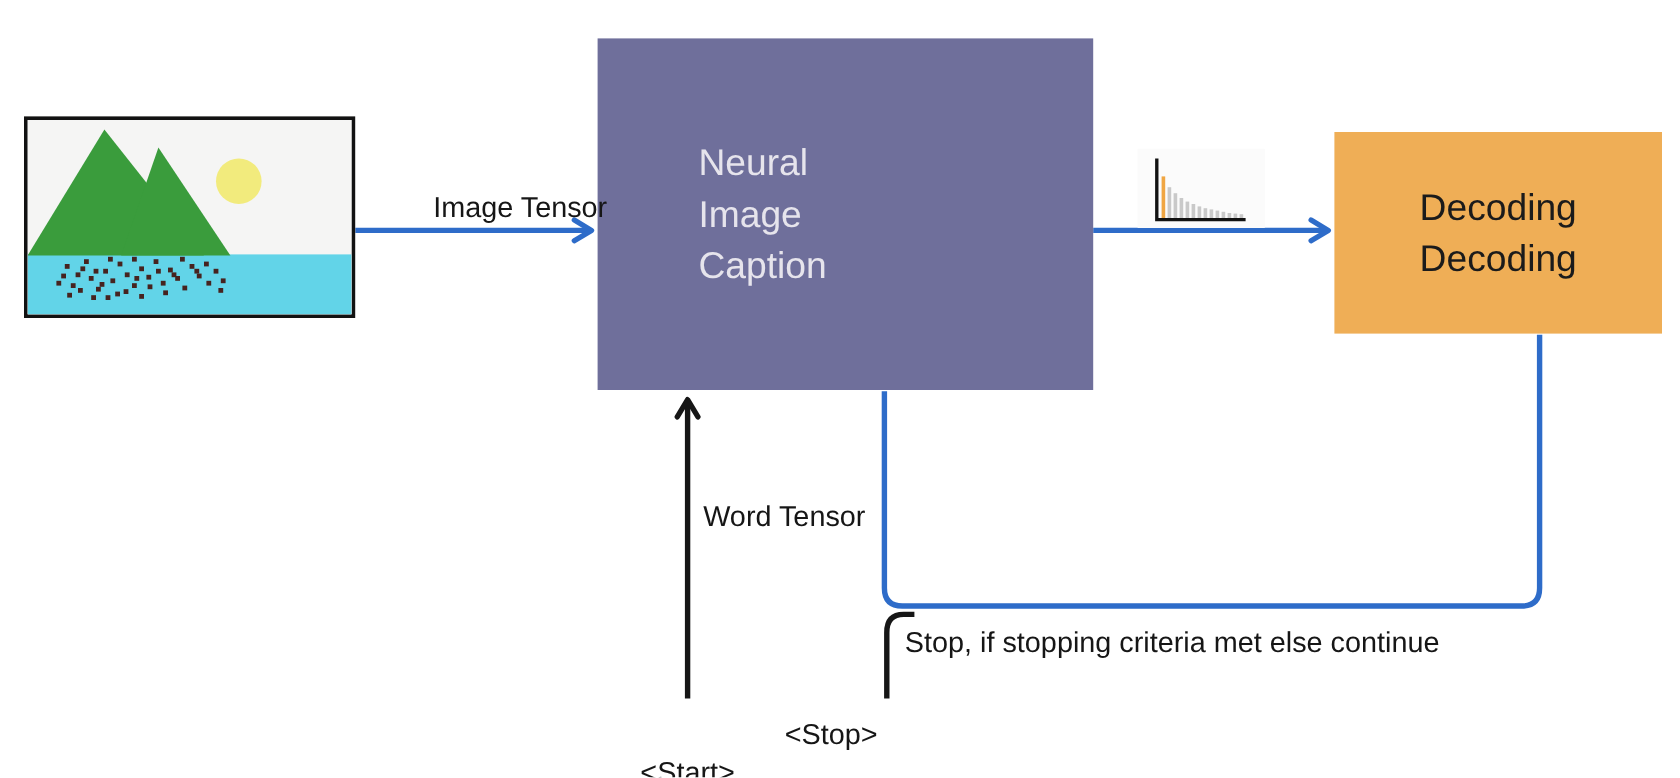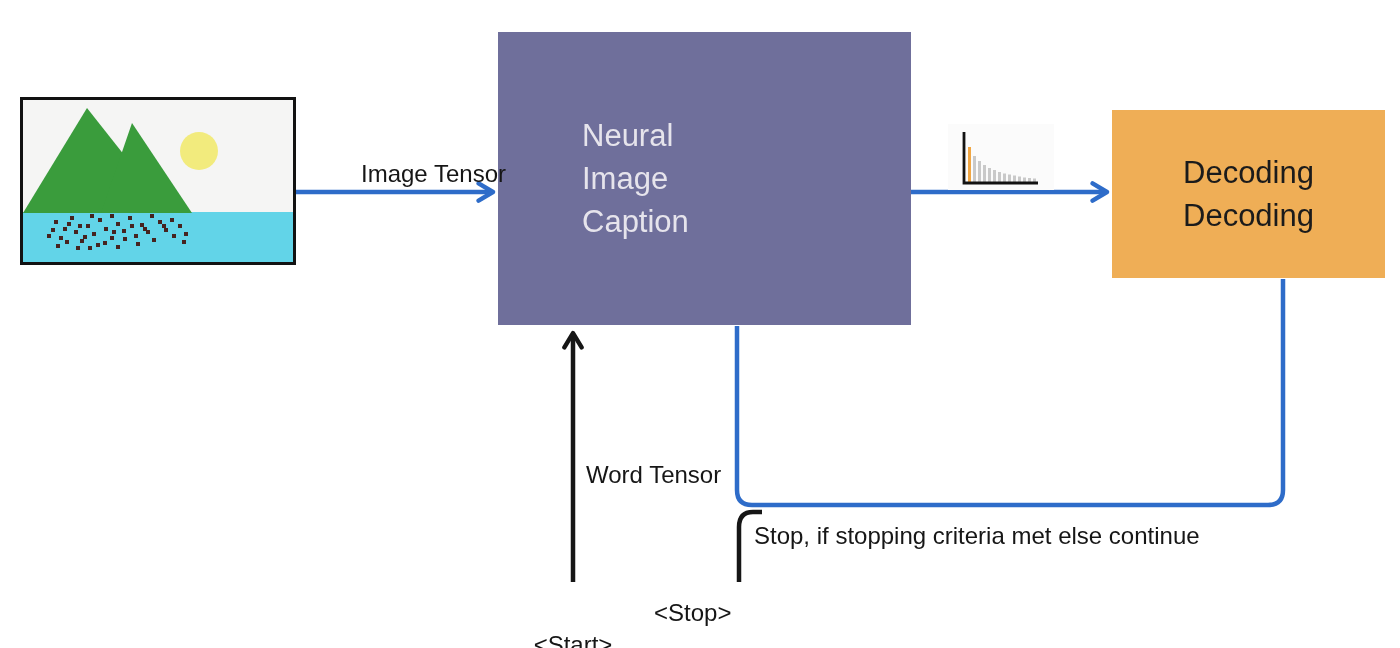--- a/index.html
+++ b/index.html
@@ -68,21 +68,21 @@
   .chart-card svg { display: block; width: 100%; height: 100%; }
 
   
   .lbl {
     position: absolute;
     font-size: 24px;
     color: var(--ink_black, #161616);
     white-space: nowrap;
   }
   .lbl-image-tensor { left: 313px; top: 160px; margin-left: 48px; }
-  .lbl-word-tensor  { left: 586px; top: 417px; margin-top: 44px; }
+  .lbl-word-tensor  { left: 586px; top: 417px; }
   .lbl-stop-cond    { left: 754px; top: 522px; }
   .lbl-start-token  { left: 513px; top: 599px; width: 120px; text-align: center; margin-top: 32px; }
   .lbl-stop-token   { left: 654px; top: 599px; width: 120px; text-align: left; }
 </style>
 </head>
 <body>
 
 <div class="canvas">
 
   <svg class="overlay">

